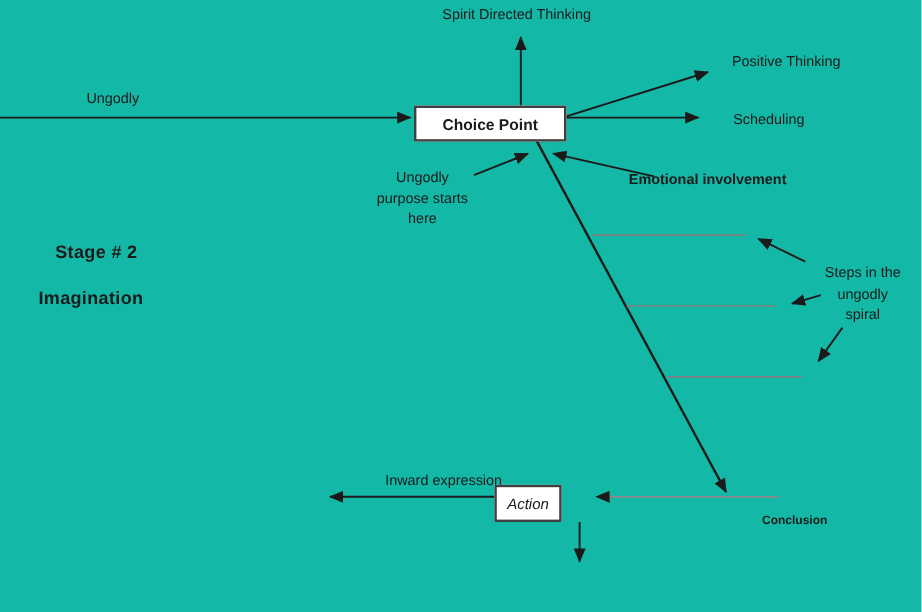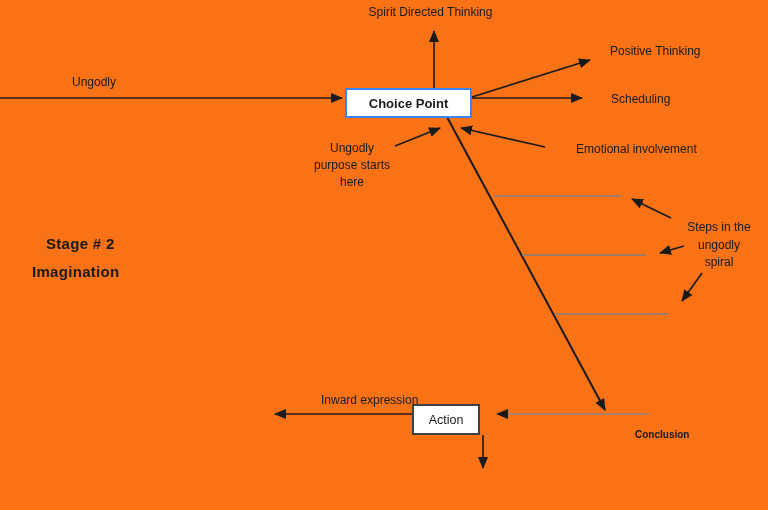--- a/index.html
+++ b/index.html
@@ -1,21 +1,21 @@
 <!DOCTYPE html>
 <html><head>
 <meta charset="utf-8">
 <style>
   * { margin: 0; padding: 0; box-sizing: border-box; }
   html, body { background: #ffffff; }
   .canvas {
     position: relative;
     width: 768px;
     height: 510px;
-    background: #f97316;
+    background: #14b8a6;
     font-family: "Liberation Sans", sans-serif;
     color: #1a1a1a;
     overflow: hidden;
   }
   .lines-svg {
     position: absolute;
     left: 0; top: 0;
     width: 768px; height: 510px;
   }
   .lbl {
@@ -25,41 +25,41 @@
     white-space: pre-line;
     color: #1a1a1a;
   }
   .lbl.center { text-align: center; }
   .bold { font-weight: bold; }
   .stage-title {
     position: absolute;
     font-size: 15px;
     font-weight: bold;
     letter-spacing: 0.3px;
-    margin-top: 33px;
   }
   .node-box {
     position: absolute;
     background: #ffffff;
     display: flex;
     align-items: center;
     justify-content: center;
   }
   .choice-box {
     left: 345px; top: 88px;
     width: 127px; height: 30px;
-    border: 2px solid #3b82f6;
+    border: 2px solid #404040;
     font-size: 13px;
     font-weight: bold;
   }
   .action-box {
     left: 412px; top: 404px;
-    width: 68px; height: 31px;
+    width: 56px; height: 31px;
     border: 2px solid #404040;
     font-size: 12.5px;
+    font-style: italic;
   }
   .small { font-size: 11.5px; line-height: 15px; }
 </style>
 </head>
 <body>
 
 <div class="canvas">
 
   <svg class="lines-svg" viewBox="0 0 768 510" xmlns="http://www.w3.org/2000/svg">
     <defs>
@@ -98,29 +98,29 @@
   </svg>
 
   <div class="lbl center" style="left:358px; top:4px; width:145px;">Spirit Directed Thinking</div>
 
   <div class="lbl" style="left:72px; top:74px;">Ungodly</div>
 
   <div class="lbl" style="left:610px; top:43px;">Positive Thinking</div>
 
   <div class="lbl" style="left:611px; top:91px;">Scheduling</div>
 
-  <div class="lbl" style="left:576px; top:141px;">Emotional involvement</div>
+  <div class="lbl" style="left:524px; top:141px;font-weight:bold;">Emotional involvement</div>
 
   <div class="lbl center" style="left:302px; top:140px; width:100px;">Ungodly
 purpose starts
 here</div>
 
   <div class="stage-title" style="left:46px; top:202px;">Stage # 2</div>
 
-  <div class="stage-title" style="left:32px; top:230px;">Imagination</div>
+  <div class="stage-title" style="left:32px; top:240px;">Imagination</div>
 
   <div class="lbl center" style="left:674px; top:219px; width:90px; line-height:17.5px;">Steps in the
 ungodly
 spiral</div>
 
   <div class="lbl" style="left:277px; top:392px;margin-left:44px;">Inward expression</div>
 
   <div class="lbl bold" style="left:635px; top:426px; font-size:10px;">Conclusion</div>
 
 

